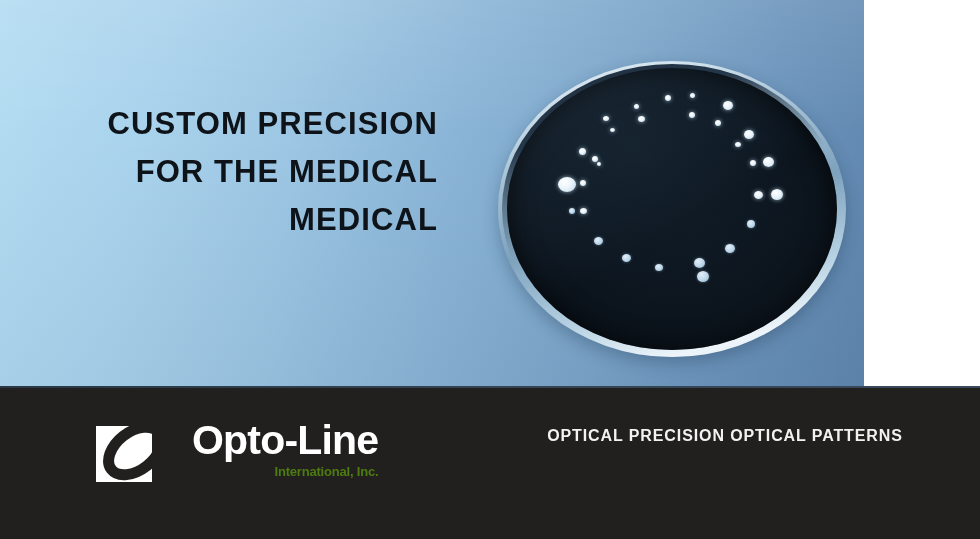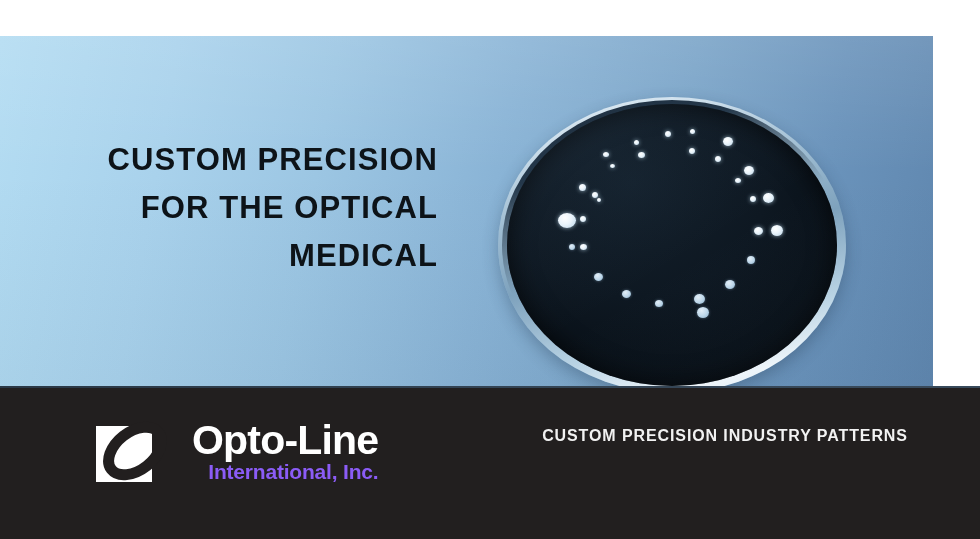--- a/index.html
+++ b/index.html
@@ -13,32 +13,31 @@
     height: 539px;
     overflow: hidden;
     font-family: "Liberation Sans", sans-serif;
     -webkit-font-smoothing: antialiased;
   }
 
   
   #hero {
     position: absolute;
     left: 0; top: 0;
-    width: 933px;
+    width: 864px;
     height: 386px;
     background: linear-gradient(100deg,
         #b3dcf2 0%,
         #a9d2ec 18%,
         #9cc6e3 34%,
         #8ab4d6 52%,
         #7aa4c8 70%,
         #6a93bb 85%,
         #5f86ae 100%);
     overflow: hidden;
-    margin-top: 36px;
   }
   
   #hero-shade {
     position: absolute;
     inset: 0;
     background: linear-gradient(180deg,
         rgba(255,255,255,0.10) 0%,
         rgba(255,255,255,0.00) 35%,
         rgba(20,45,70,0.05) 100%);
     pointer-events: none;
@@ -181,22 +180,22 @@
   }
   #logo-name {
     color: #ffffff;
     font-size: 41px;
     font-weight: 700;
     letter-spacing: -0.8px;
     line-height: 40px;
     text-align: left;
   }
   #logo-sub {
-    color: #8b5cf6;
-    font-size: 21px;
+    color: #4d7c0f;
+    font-size: 13px;
     font-weight: 700;
     letter-spacing: -0.2px;
     line-height: 22px;
     text-align: right;
     margin-top: 1px;
   }
 
   
   #footer-right {
     position: absolute;
@@ -224,21 +223,21 @@
 </head>
 <body>
 
 <div id="banner">
 
   <div id="hero">
     <div id="hero-shade"></div>
 
     <div id="headline">
       <span class="hl">CUSTOM PRECISION</span>
-      <span class="hl">FOR THE OPTICAL</span>
+      <span class="hl">FOR THE MEDICAL</span>
       <span class="hl">MEDICAL</span>
     </div>
 
     <div id="disc-wrap">
       <div id="disc-rim"></div>
       <div id="disc-ring2"></div>
       <div id="disc-face">
         <div id="disc-sheen"></div>
         <div id="dot-layer">
             <div class="dot" style="left: 158px; top: 27px; width: 6px; height: 6px;"></div>
@@ -288,16 +287,16 @@
         </g>
       </svg>
     </div>
     <div id="logo-wordmark">
       <div id="logo-name">Opto-Line</div>
       <div id="logo-sub">International, Inc.</div>
     </div>
   </div>
 
   <div id="footer-right">
-    <div id="tagline">CUSTOM PRECISION INDUSTRY PATTERNS</div>
+    <div id="tagline">OPTICAL PRECISION OPTICAL PATTERNS</div>
   </div>
 
 </div>
 
 </body></html>

